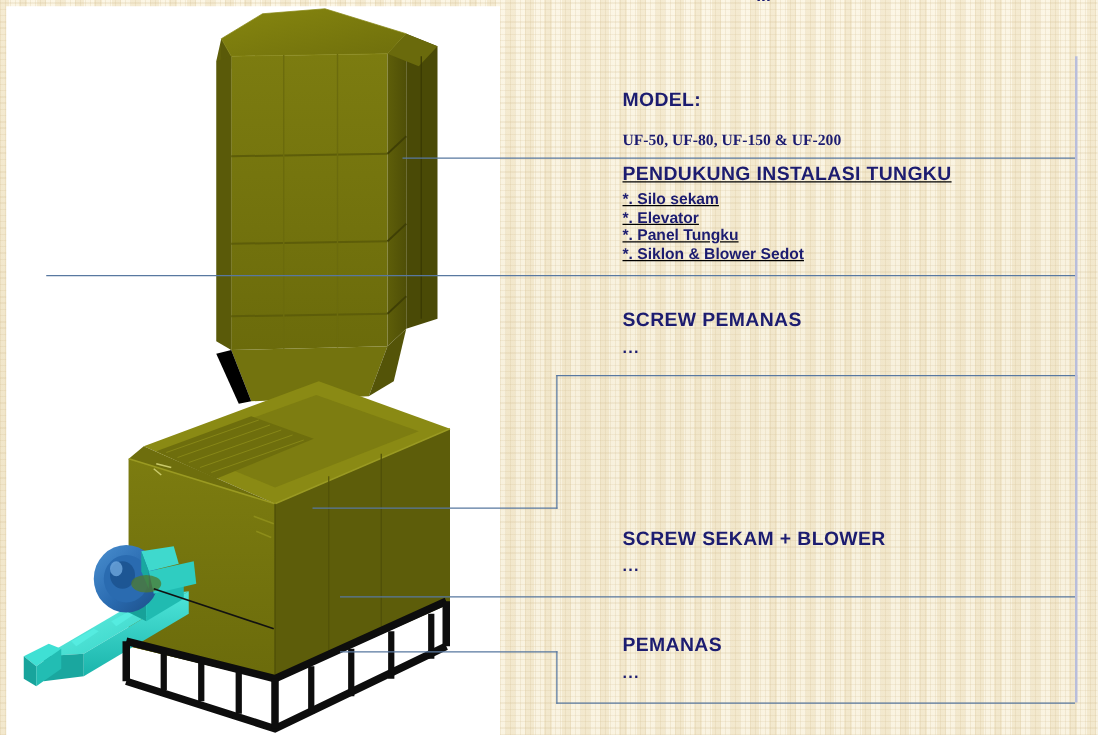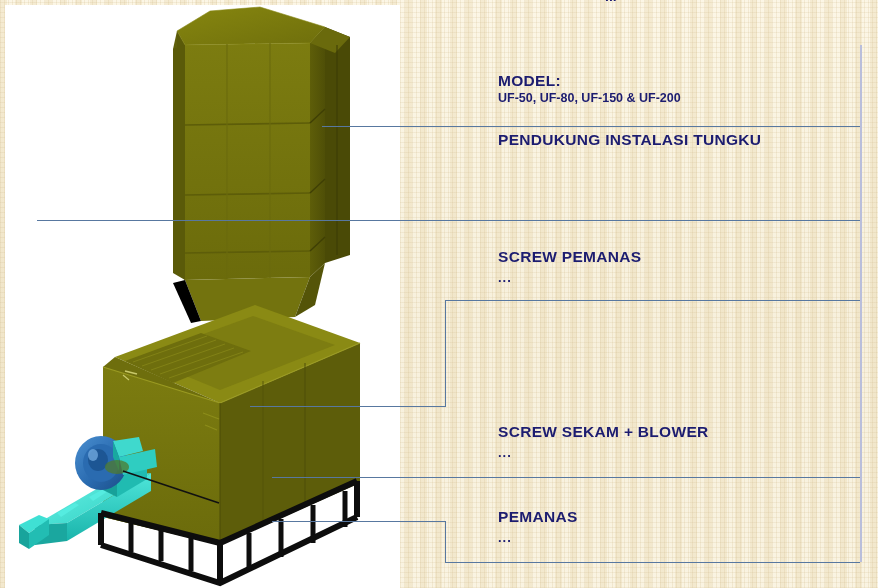--- a/index.html
+++ b/index.html
@@ -280,25 +280,31 @@
   <div class="leader" style="left:272px; top:521px; width:174px;"></div>
   <div class="leader-v" style="left:445px; top:521px; height:42px;"></div>
   <div class="leader" style="left:445px; top:562px; width:415px;"></div>
 
   <div class="labels">
 
     <div class="cutoff" style="left:205px; top:-12px;">...</div>
 
     <div class="block" style="left:98px; top:72px;">
       <div class="head h-big">MODEL:</div>
-      <div class="sub" style="margin-top:1px;">UF-50, UF-80, UF-150 &amp; UF-200</div>
-    </div>
-
-    <div class="block" style="left:98px; top:131px;">
+      <div class="sub" style="margin-top:15px;font-family:Liberation Serif, serif;">UF-50, UF-80, UF-150 &amp; UF-200</div>
+    </div>
+
+    <div class="block" style="left:98px; top:131px;text-decoration:underline;">
       <div class="head h-big">PENDUKUNG INSTALASI TUNGKU</div>
+      <div class="bullets">
+        <div class="sub">*. Silo sekam</div>
+        <div class="sub">*. Elevator</div>
+        <div class="sub">*. Panel Tungku</div>
+        <div class="sub">*. Siklon &amp; Blower Sedot</div>
+      </div>
     </div>
 
     <div class="block" style="left:98px; top:248px;">
       <div class="head h-big">SCREW PEMANAS</div>
       <div class="dots" style="margin-top:7px;">...</div>
     </div>
 
     <div class="block" style="left:98px; top:423px;">
       <div class="head h-big">SCREW SEKAM + BLOWER</div>
       <div class="dots" style="margin-top:7px;">...</div>

